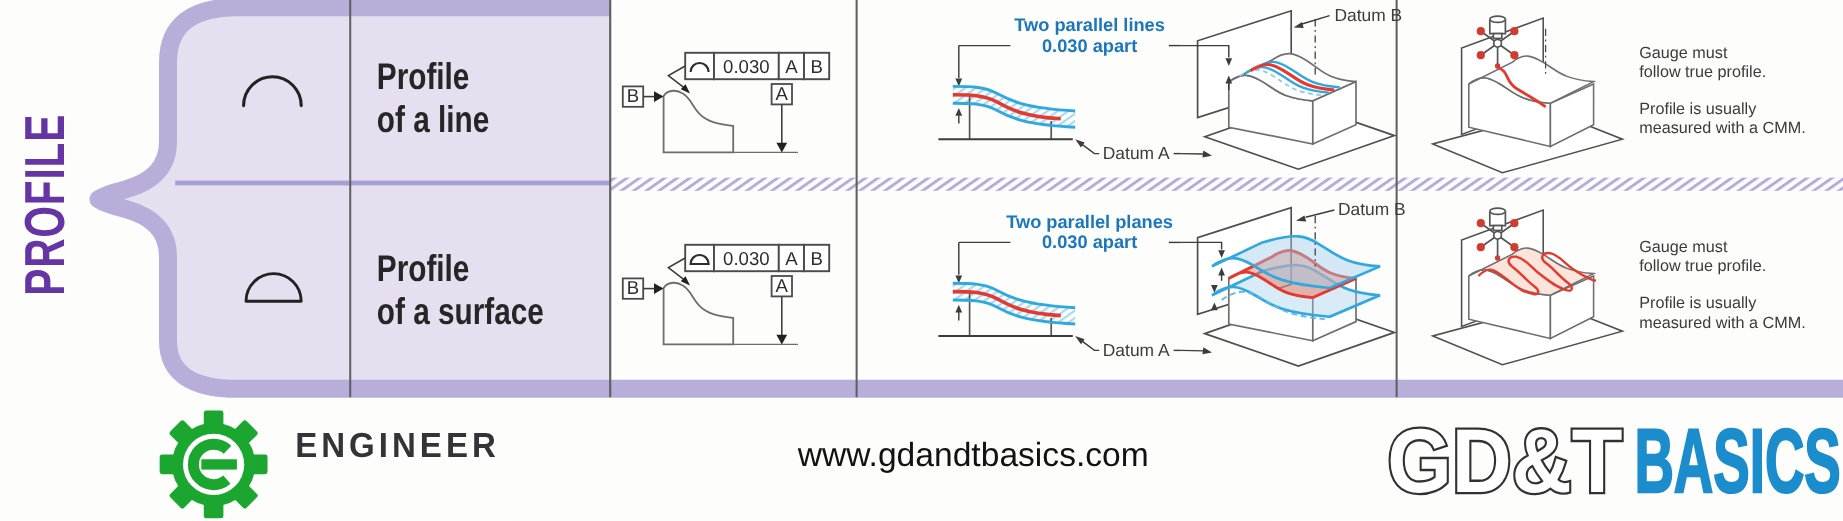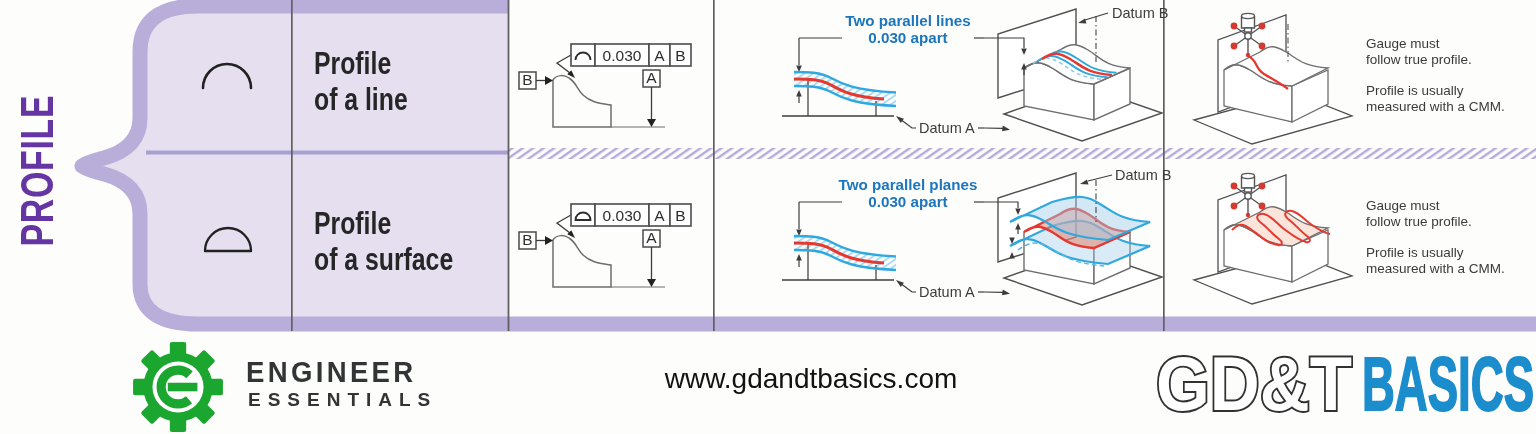--- a/index.html
+++ b/index.html
@@ -302,21 +302,20 @@
         <rect x="42" y="4" width="16" height="16" rx="2" transform="rotate(315,50,48)"></rect>
       </g>
       <circle cx="50" cy="48" r="34"></circle>
     </g>
     <circle cx="50" cy="48" r="25" fill="#fff"></circle>
     <circle cx="50" cy="48" r="16.5" fill="none" stroke="#1ba62f" stroke-width="9" stroke-dasharray="75.7 28" stroke-dashoffset="-14"></circle>
     <rect x="40" y="43.8" width="29" height="8.4" fill="#1ba62f"></rect>
   </svg>
 
   <div class="abs brandword1">ENGINEER</div>
-  <div class="abs brandword2">ESSENTIALS</div>
 
   <div class="abs url">www.gdandtbasics.com</div>
 
   <svg class="abs" style="left:1152px;top:342px" width="384" height="90" viewBox="0 0 384 90">
     <g transform="scale(1,1.3)" font-family="Liberation Sans, sans-serif" font-weight="bold" font-size="58">
       <text x="4" y="52" textLength="196" lengthAdjust="spacingAndGlyphs" fill="#ffffff" stroke="#313131" stroke-width="3" paint-order="stroke">GD&amp;T</text>
       <text x="210" y="52" textLength="172" lengthAdjust="spacingAndGlyphs" fill="#1b8ccc" stroke="#1b8ccc" stroke-width="1.5" paint-order="stroke">BASICS</text>
     </g>
   </svg>
 

